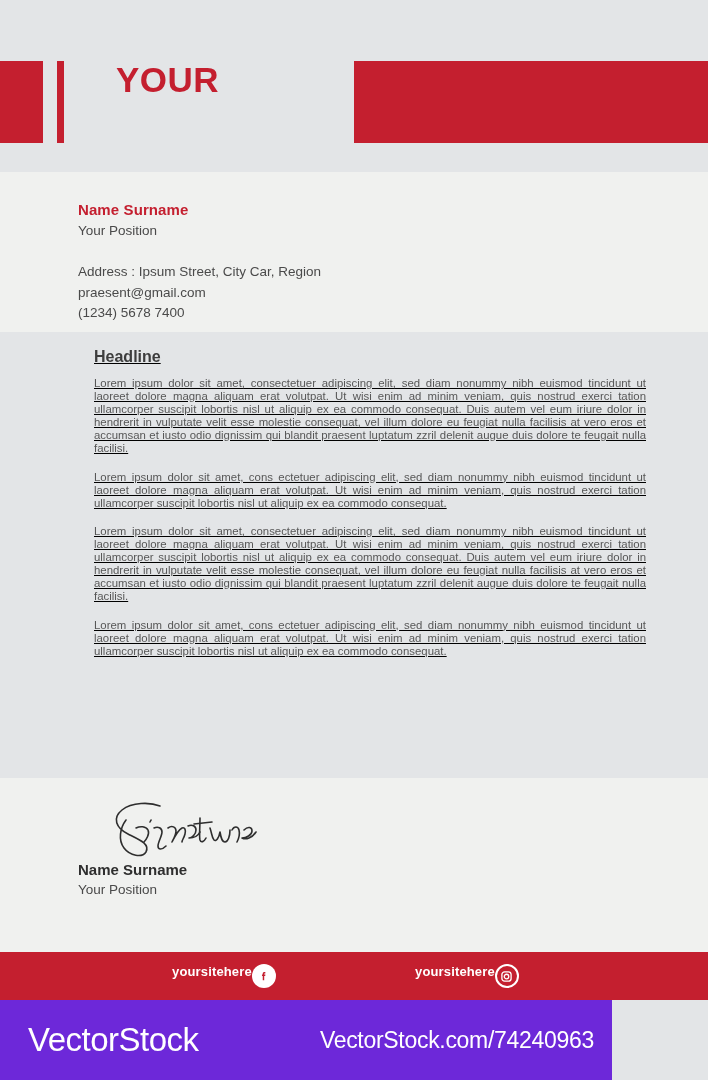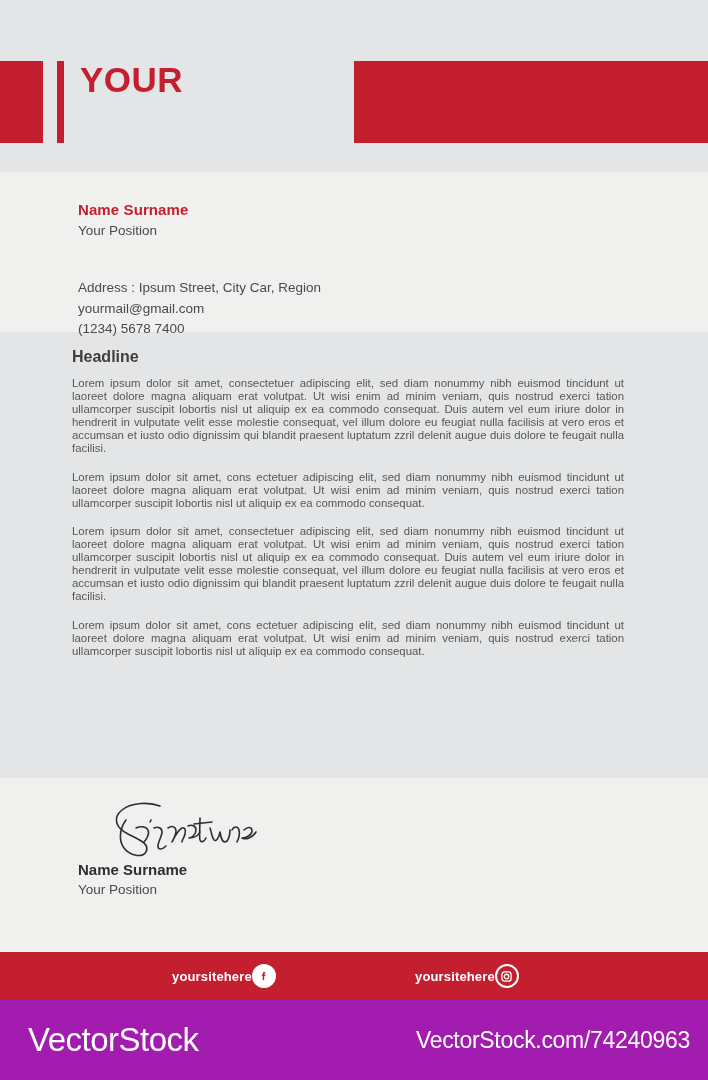--- a/index.html
+++ b/index.html
@@ -35,33 +35,33 @@
     background:#c41f2f;
   }
   .hdr-text {
     position:absolute; left:80px; top:-3px;
     color:#c41f2f;
     font-weight:bold;
     font-size:35px;
     line-height:43px;
     letter-spacing:0.5px;
   }
-  .hdr-text div { white-space:nowrap; }
+  .hdr-text div { white-space:nowrap;margin-left:36px; }
 
   
   .contact { position:absolute; left:78px; top:200px; width:500px; }
   .c-name {
     color:#c41f2f; font-weight:bold; font-size:15px; line-height:20px;
     letter-spacing:0.1px;
   }
   .c-pos { color:#4a4a4a; font-size:13.5px; line-height:20px; margin-top:1px; }
-  .c-details { margin-top:37px; color:#4a4a4a; font-size:13.5px; line-height:20.5px; }
-
-  
-  .body-wrap { position:absolute; left:72px; top:346px; width:552px; }
+  .c-details { margin-top:21px; color:#4a4a4a; font-size:13.5px; line-height:20.5px; }
+
+  
+  .body-wrap { position:absolute; left:94px; top:346px; width:552px;text-decoration:underline; }
   .headline {
     color:#3d3d3d; font-weight:bold; font-size:16px;
     line-height:22px; margin-bottom:9px;
   }
   .para {
     color:#575757;
     font-size:11.4px;
     line-height:13px;
     text-align:justify;
     margin-bottom:15.5px;
@@ -78,39 +78,39 @@
   }
   .s-pos { color:#4a4a4a; font-size:13.5px; line-height:20px; }
 
   
   .footer {
     position:absolute; left:0; top:952px; width:708px; height:48px;
     background:#c41f2f;
     display:flex; align-items:center;
   }
   .social {
-    display:flex; align-items:center; 
+    display:flex; 
     position:absolute;
   }
   .social-1 { left:172px; }
   .social-2 { left:415px; }
   .social-label {
     color:#ffffff; font-weight:bold; font-size:13px; letter-spacing:0.15px;
   }
   .icon-circle {
     width:24px; height:24px; border-radius:50%;
     display:flex; align-items:center; justify-content:center;
   }
   .fb-icon { background:#ffffff; }
   .ig-icon { border:2.5px solid #ffffff; }
 
   
   .watermark {
-    position:absolute; left:0; top:1000px; width:708px; height:80px;
-    background:#a21caf;
+    position:absolute; left:0; top:1000px; width:612px; height:80px;
+    background:#6d28d9;
   }
   .wm-logo {
     position:absolute; left:28px; top:50%; transform:translateY(-50%);
     color:#ffffff; font-size:33px; letter-spacing:-0.5px;
     font-family:"Liberation Sans", sans-serif;
   }
   .wm-url {
     position:absolute; right:18px; top:50%; transform:translateY(-50%);
     color:#ffffff; font-size:23px; letter-spacing:-0.3px;
   }
@@ -132,21 +132,21 @@
   <div class="hdr-text">
     <div>YOUR</div>
   </div>
 </div>
 
 <div class="contact">
   <div class="c-name">Name Surname</div>
   <div class="c-pos">Your Position</div>
   <div class="c-details">
     <div>Address : Ipsum Street, City Car, Region</div>
-    <div>yourmail@gmail.com</div>
+    <div>praesent@gmail.com</div>
     <div>(1234) 5678 7400</div>
   </div>
 </div>
 
 <div class="body-wrap">
   <div class="headline">Headline</div>
   <p class="para">Lorem ipsum dolor sit amet, consectetuer adipiscing elit, sed diam nonummy nibh euismod tincidunt ut laoreet dolore magna aliquam erat volutpat. Ut wisi enim ad minim veniam, quis nostrud exerci tation ullamcorper suscipit lobortis nisl ut aliquip ex ea commodo consequat. Duis autem vel eum iriure dolor in hendrerit in vulputate velit esse molestie consequat, vel illum dolore eu feugiat nulla facilisis at vero eros et accumsan et iusto odio dignissim qui blandit praesent luptatum zzril delenit augue duis dolore te feugait nulla facilisi.</p>
   <p class="para">Lorem ipsum dolor sit amet, cons ectetuer adipiscing elit, sed diam nonummy nibh euismod tincidunt ut laoreet dolore magna aliquam erat volutpat. Ut wisi enim ad minim veniam, quis nostrud exerci tation ullamcorper suscipit lobortis nisl ut aliquip ex ea commodo consequat.</p>
   <p class="para">Lorem ipsum dolor sit amet, consectetuer adipiscing elit, sed diam nonummy nibh euismod tincidunt ut laoreet dolore magna aliquam erat volutpat. Ut wisi enim ad minim veniam, quis nostrud exerci tation ullamcorper suscipit lobortis nisl ut aliquip ex ea commodo consequat. Duis autem vel eum iriure dolor in hendrerit in vulputate velit esse molestie consequat, vel illum dolore eu feugiat nulla facilisis at vero eros et accumsan et iusto odio dignissim qui blandit praesent luptatum zzril delenit augue duis dolore te feugait nulla facilisi.</p>
   <p class="para">Lorem ipsum dolor sit amet, cons ectetuer adipiscing elit, sed diam nonummy nibh euismod tincidunt ut laoreet dolore magna aliquam erat volutpat. Ut wisi enim ad minim veniam, quis nostrud exerci tation ullamcorper suscipit lobortis nisl ut aliquip ex ea commodo consequat.</p>

